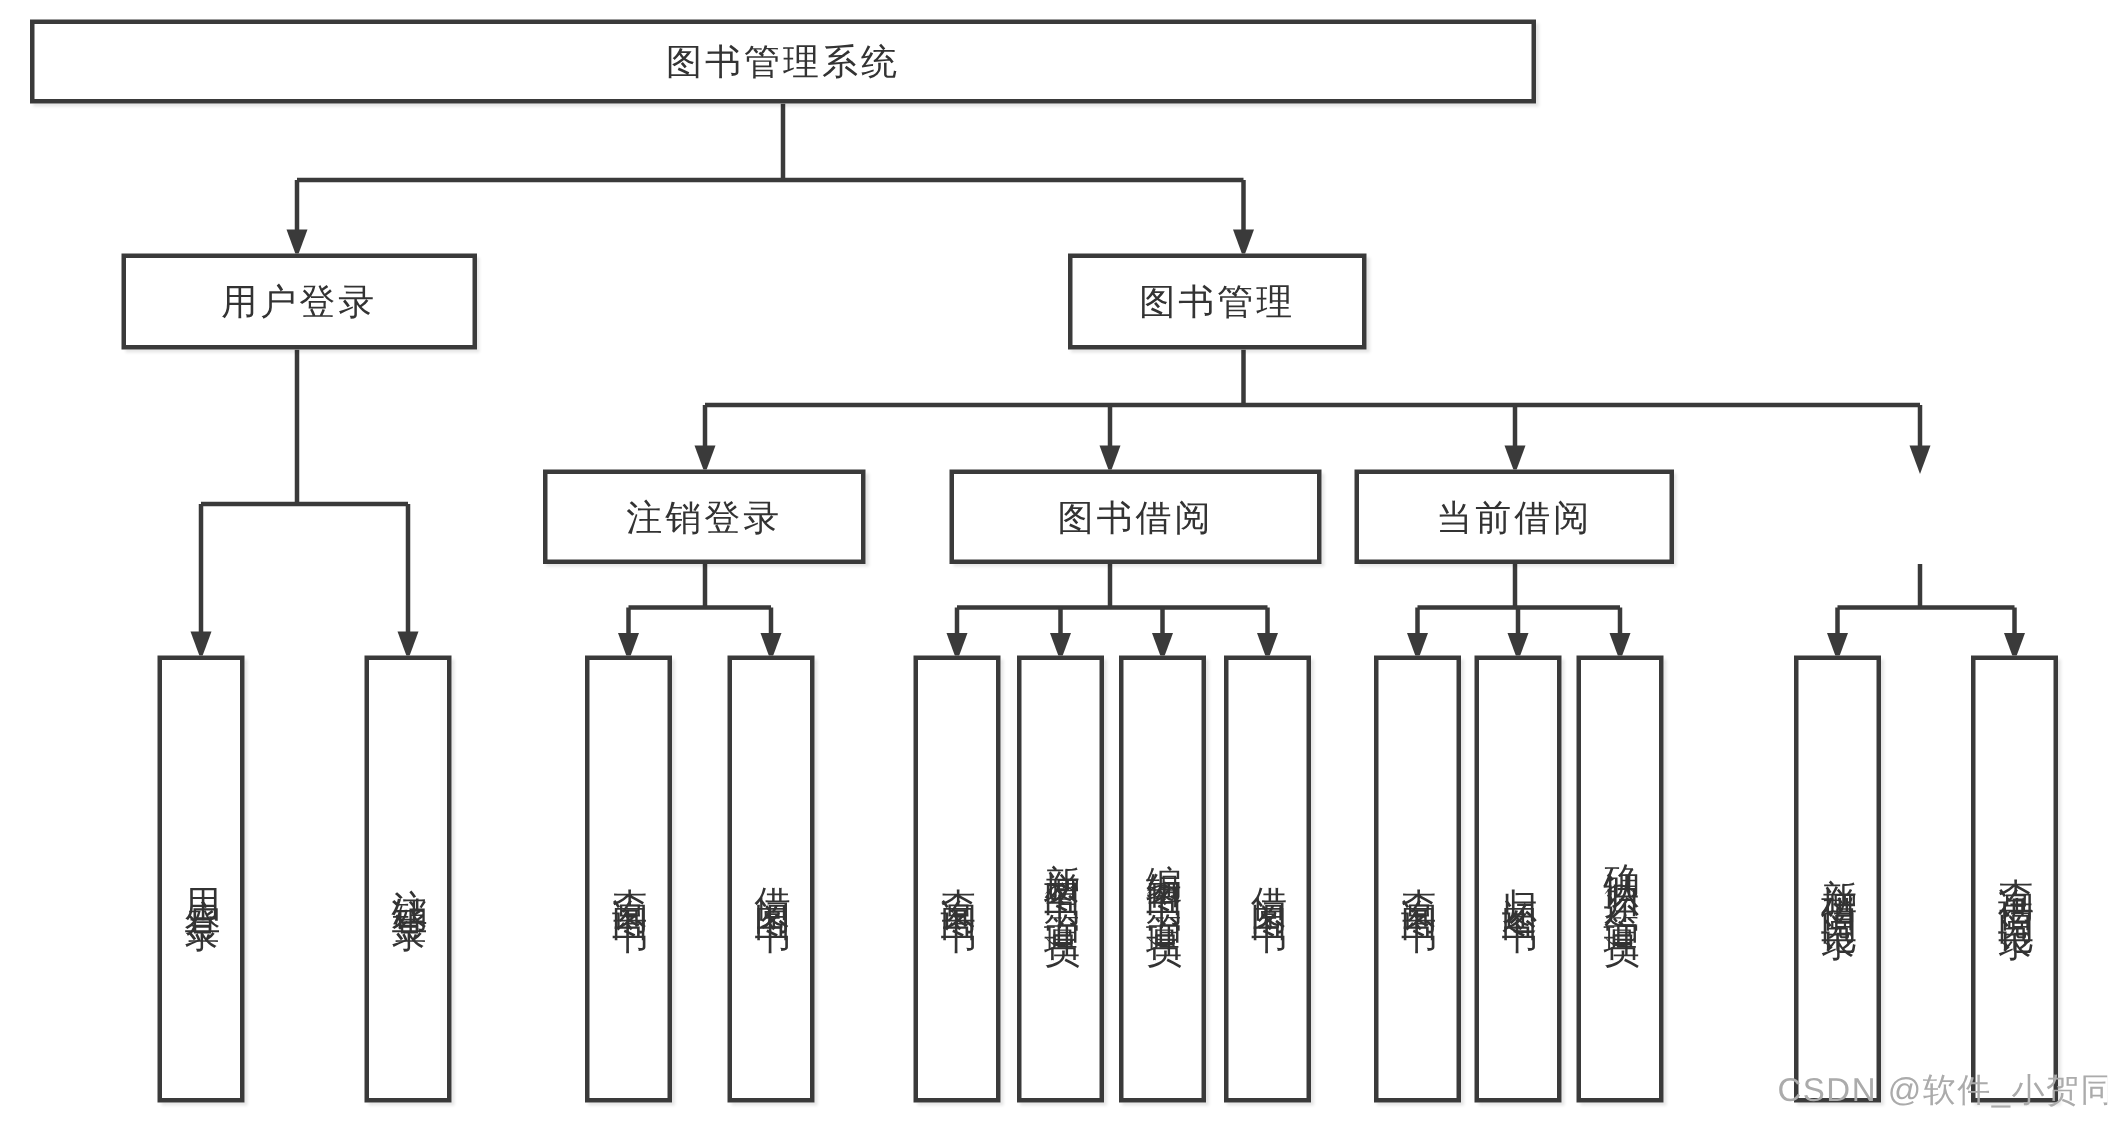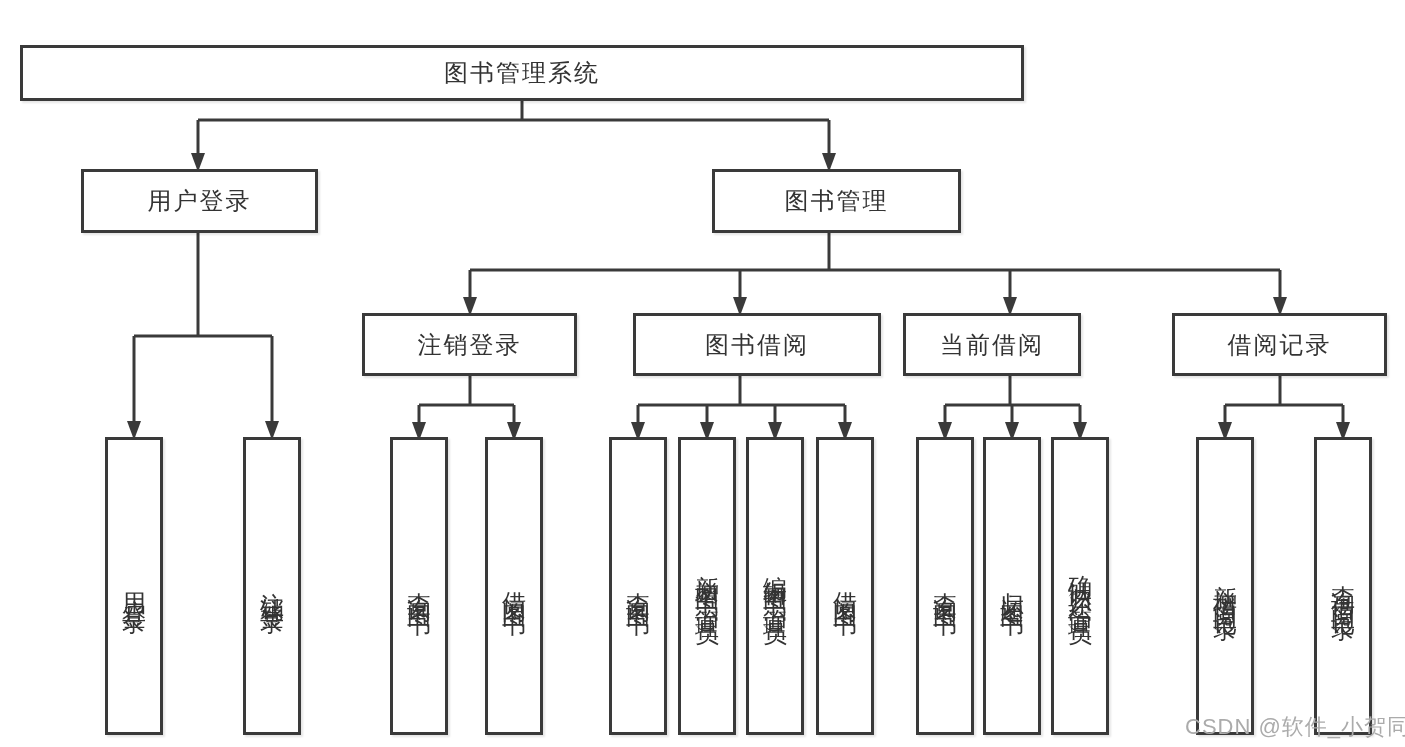--- a/index.html
+++ b/index.html
@@ -36,27 +36,27 @@
   .vtext{
     writing-mode:vertical-rl;
     text-orientation:mixed;
     font-size:24px;
     color:#333333;
     letter-spacing:0.28em;
     line-height:1;
     white-space:nowrap;
   }
   
-  .root   {left:20px;  top:13px;  width:1004px; height:56px;margin-top:32px;}
+  .root   {left:20px;  top:13px;  width:1004px; height:56px;}
   .n-users{left:81px;  top:169px; width:237px;  height:64px;}
-  .n-mgmt {left:712px; top:169px; width:249px;  height:64px;}
+  .n-mgmt {left:712px; top:169px; width:199px;  height:64px;}
   .l3     {top:313px;  height:63px; width:215px;}
   .n-nbr  {left:362px;}
   .n-bb   {left:633px; width:248px;}
-  .n-cb   {left:903px; width:178px;}
+  .n-cb   {left:903px; width:213px;}
   .n-br   {left:1172px;}
   
   .lf-1 {left:105px;} .lf-2 {left:243px;}
   .lf-3 {left:390px;} .lf-4 {left:485px;}
   .lf-5 {left:609px;} .lf-6 {left:678px;} .lf-7 {left:746px;} .lf-8 {left:816px;}
   .lf-9 {left:916px;} .lf-10{left:983px;} .lf-11{left:1051px;}
   .lf-12{left:1196px;} .lf-13{left:1314px;}
   #watermark{
     position:absolute;
     left:1185px;top:712px;
@@ -158,23 +158,20 @@
 
   <div class="box l3 n-nbr">
     <span>注销登录</span>
   </div>
   <div class="box l3 n-bb">
     <span>图书借阅</span>
   </div>
   <div class="box l3 n-cb">
     <span>当前借阅</span>
   </div>
-  <div class="box l3 n-br">
-    <span>借阅记录</span>
-  </div>
 
   <div class="leaf lf-1">
     <span class="vtext">用户登录</span>
   </div>
   <div class="leaf lf-2">
     <span class="vtext">注销登录</span>
   </div>
 
   <div class="leaf lf-3">
     <span class="vtext">查询图书</span>

